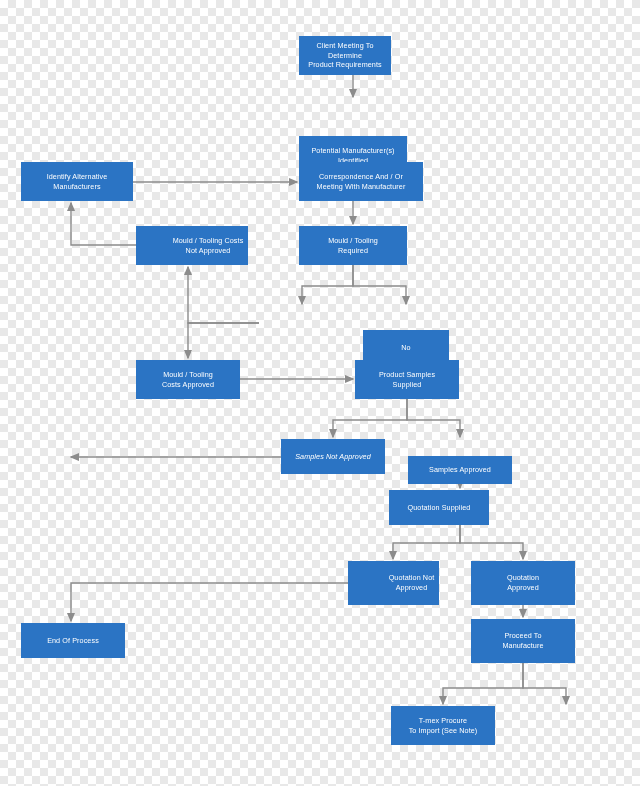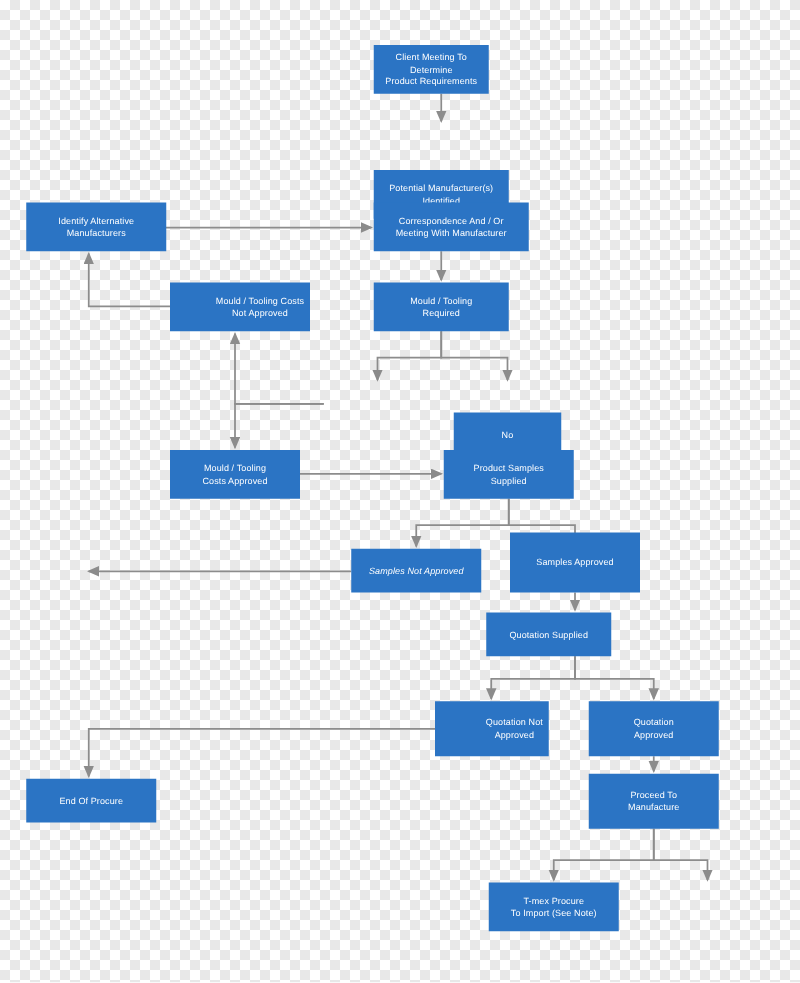--- a/index.html
+++ b/index.html
@@ -129,36 +129,36 @@
     <span>Mould / Tooling
 Costs Approved</span>
   </div>
   <div class="node" style="left:355px;top:360px;width:104px;height:39px;align-items:center;">
     <span>Product Samples
 Supplied</span>
   </div>
   <div class="node" style="left:281px;top:439px;width:104px;height:35px;font-style:italic;">
     <span>Samples Not Approved</span>
   </div>
-  <div class="node" style="left:408px;top:426px;width:104px;height:48px;">
+  <div class="node" style="left:408px;top:456px;width:104px;height:28px;">
     <span>Samples Approved</span>
   </div>
   <div class="node" style="left:389px;top:490px;width:100px;height:35px;">
     <span>Quotation Supplied</span>
   </div>
   <div class="node" style="left:348px;top:561px;width:91px;height:44px;padding-left:40px;">
     <span>Quotation Not
 Approved</span>
   </div>
   <div class="node" style="left:471px;top:561px;width:104px;height:44px;">
     <span>Quotation
 Approved</span>
   </div>
   <div class="node" style="left:21px;top:623px;width:104px;height:35px;">
-    <span>End Of Procure</span>
+    <span>End Of Process</span>
   </div>
   <div class="node" style="left:471px;top:619px;width:104px;height:44px;">
     <span>Proceed To
 Manufacture</span>
   </div>
   <div class="node" style="left:391px;top:706px;width:104px;height:39px;">
     <span>T-mex Procure
 To Import (See Note)</span>
   </div>
 

